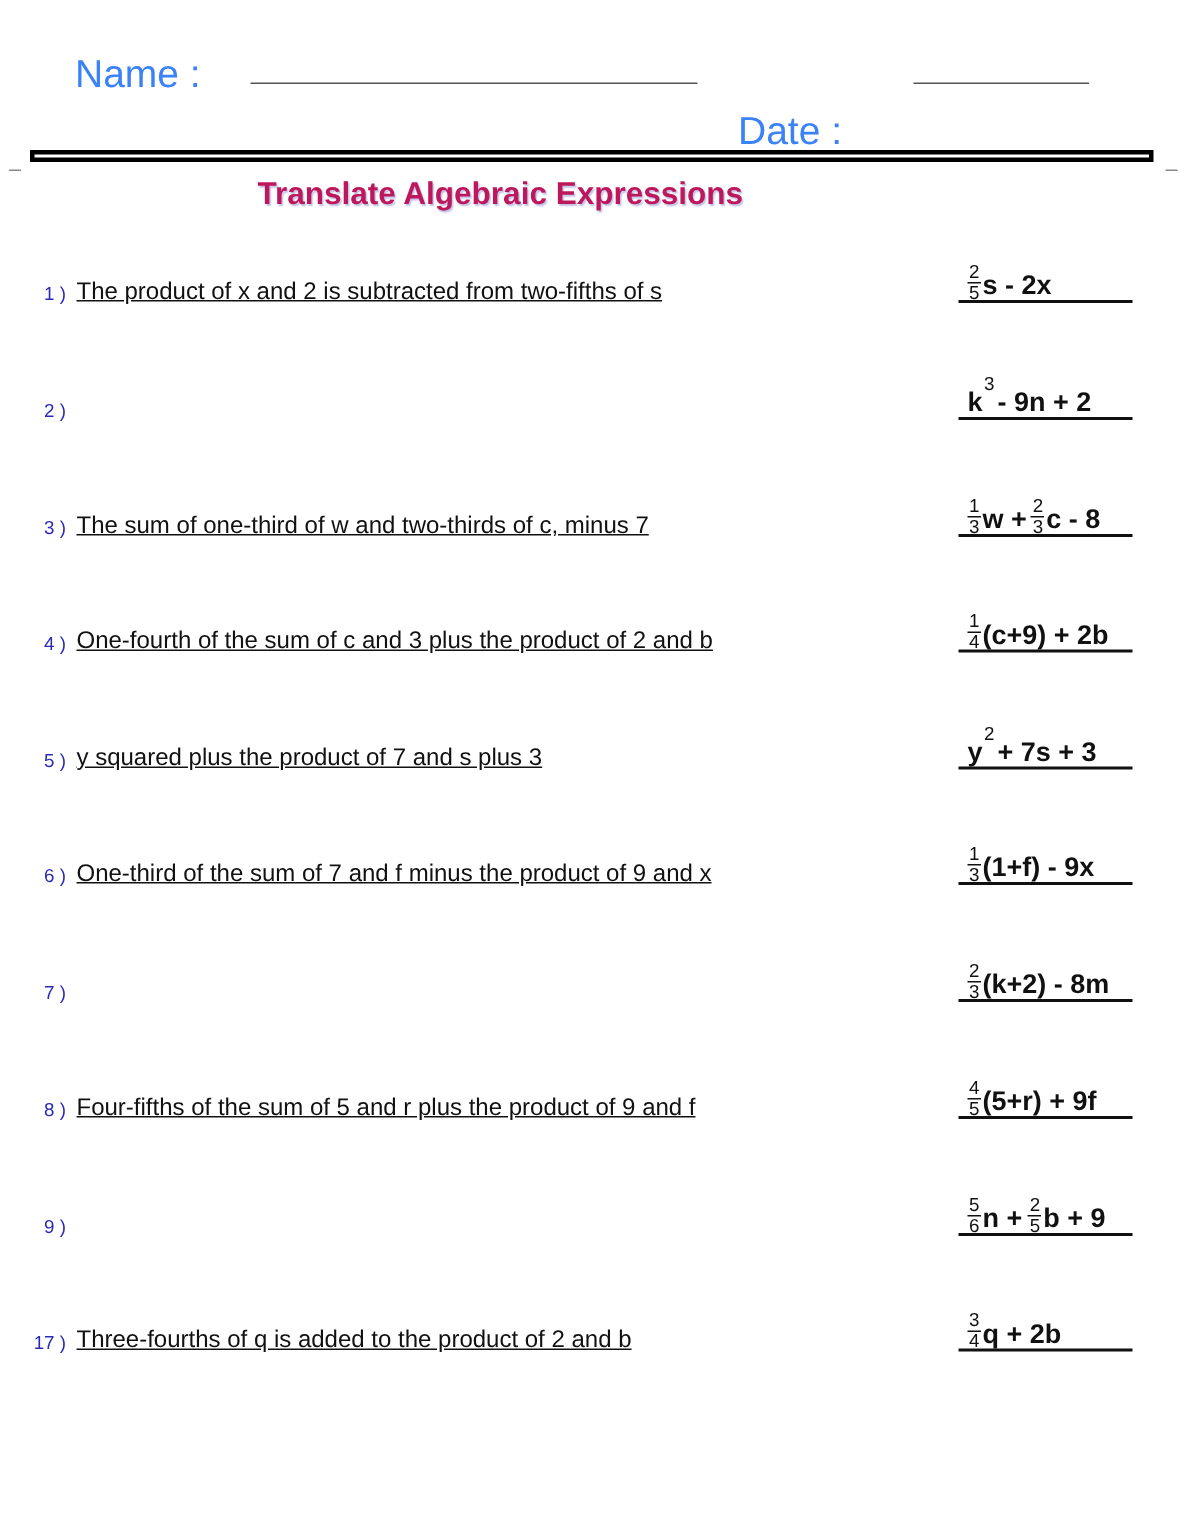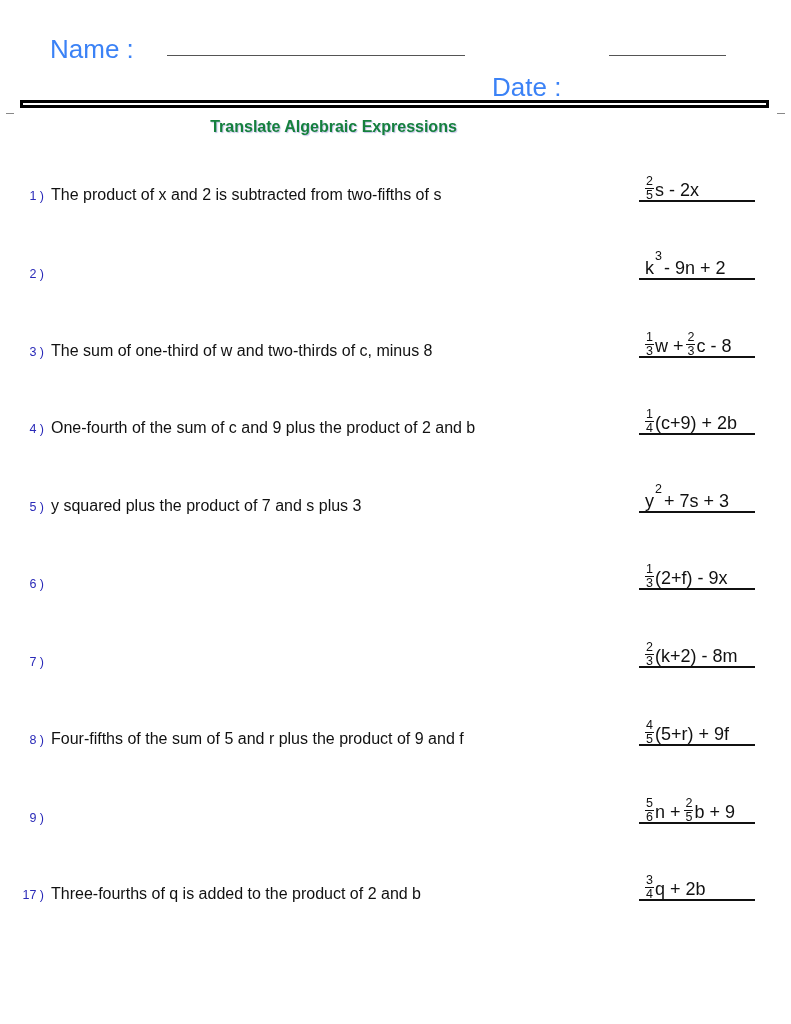--- a/index.html
+++ b/index.html
@@ -41,23 +41,23 @@
       height: 2px;
       border: 3px solid #000000;
       background: #ffffff;
     }
     .title {
       position: absolute;
       left: 0;
       width: 667px;
       top: 118px;
       text-align: center;
-      font-size: 16px;
+      font-size: 21px;
       font-weight: bold;
-      color: #15803d;
+      color: #be185d;
       text-shadow: 1px 1px 1px rgba(120,120,200,0.45);
       letter-spacing: 0px;
     }
     .row {
       position: absolute;
       left: 0;
       width: 791px;
       height: 60px;
     }
     .qnum {
@@ -70,20 +70,21 @@
       top: 6px;
     }
     .qtext {
       position: absolute;
       left: 51px;
       font-size: 16px;
       line-height: 18px;
       top: 4px;
       white-space: nowrap;
       color: #111111;
+      text-decoration: underline;
     }
     .answer {
       position: absolute;
       left: 645px;
       top: -20px;
       height: 38px;
       display: flex;
       align-items: flex-end;
       white-space: nowrap;
       font-size: 18px;
@@ -112,20 +113,21 @@
       padding: 0 1px;
       border-bottom: 1px solid #111111;
       line-height: 13px;
     }
     .frac .den {
       line-height: 13px;
     }
     .seg {
       display: inline-block;
       line-height: 20px;
+      font-weight: bold;
     }
     .sup {
       font-size: 12.5px;
       position: relative;
       top: -16px;
       margin-left: 1px;
       margin-right: 2px;
       line-height: 12px;
       display: inline-block;
     }
@@ -166,39 +168,39 @@
     <div class="answer">
       <span class="seg">k</span>
         <span class="sup">3</span>
         <span class="seg">- 9n + 2</span>
     </div>
     <div class="answer-line"></div>
   </div>
 
   <div class="row" style="top:338px;">
     <span class="qnum">3 )</span>
-    <span class="qtext">The sum of one-third of w and two-thirds of c, minus 8</span>
+    <span class="qtext">The sum of one-third of w and two-thirds of c, minus 7</span>
     <div class="answer">
       <span class="frac">
           <span class="num">1</span>
           <span class="den">3</span>
         </span>
       <span class="seg">w +</span>
       <span class="frac" style="margin-left:3px;">
           <span class="num">2</span>
           <span class="den">3</span>
         </span>
       <span class="seg">c - 8</span>
     </div>
     <div class="answer-line"></div>
   </div>
 
   <div class="row" style="top:415px;">
     <span class="qnum">4 )</span>
-    <span class="qtext">One-fourth of the sum of c and 9 plus the product of 2 and b</span>
+    <span class="qtext">One-fourth of the sum of c and 3 plus the product of 2 and b</span>
     <div class="answer">
       <span class="frac">
           <span class="num">1</span>
           <span class="den">4</span>
         </span>
       <span class="seg">(c+9) + 2b</span>
     </div>
     <div class="answer-line"></div>
   </div>
 
@@ -208,26 +210,27 @@
     <div class="answer">
       <span class="seg">y</span>
         <span class="sup">2</span>
         <span class="seg">+ 7s + 3</span>
     </div>
     <div class="answer-line"></div>
   </div>
 
   <div class="row" style="top:570px;">
     <span class="qnum">6 )</span>
+    <span class="qtext">One-third of the sum of 7 and f minus the product of 9 and x</span>
     <div class="answer">
       <span class="frac">
           <span class="num">1</span>
           <span class="den">3</span>
         </span>
-      <span class="seg">(2+f) - 9x</span>
+      <span class="seg">(1+f) - 9x</span>
     </div>
     <div class="answer-line"></div>
   </div>
 
   <div class="row" style="top:648px;">
     <span class="qnum">7 )</span>
     <div class="answer">
       <span class="frac">
           <span class="num">2</span>
           <span class="den">3</span>

